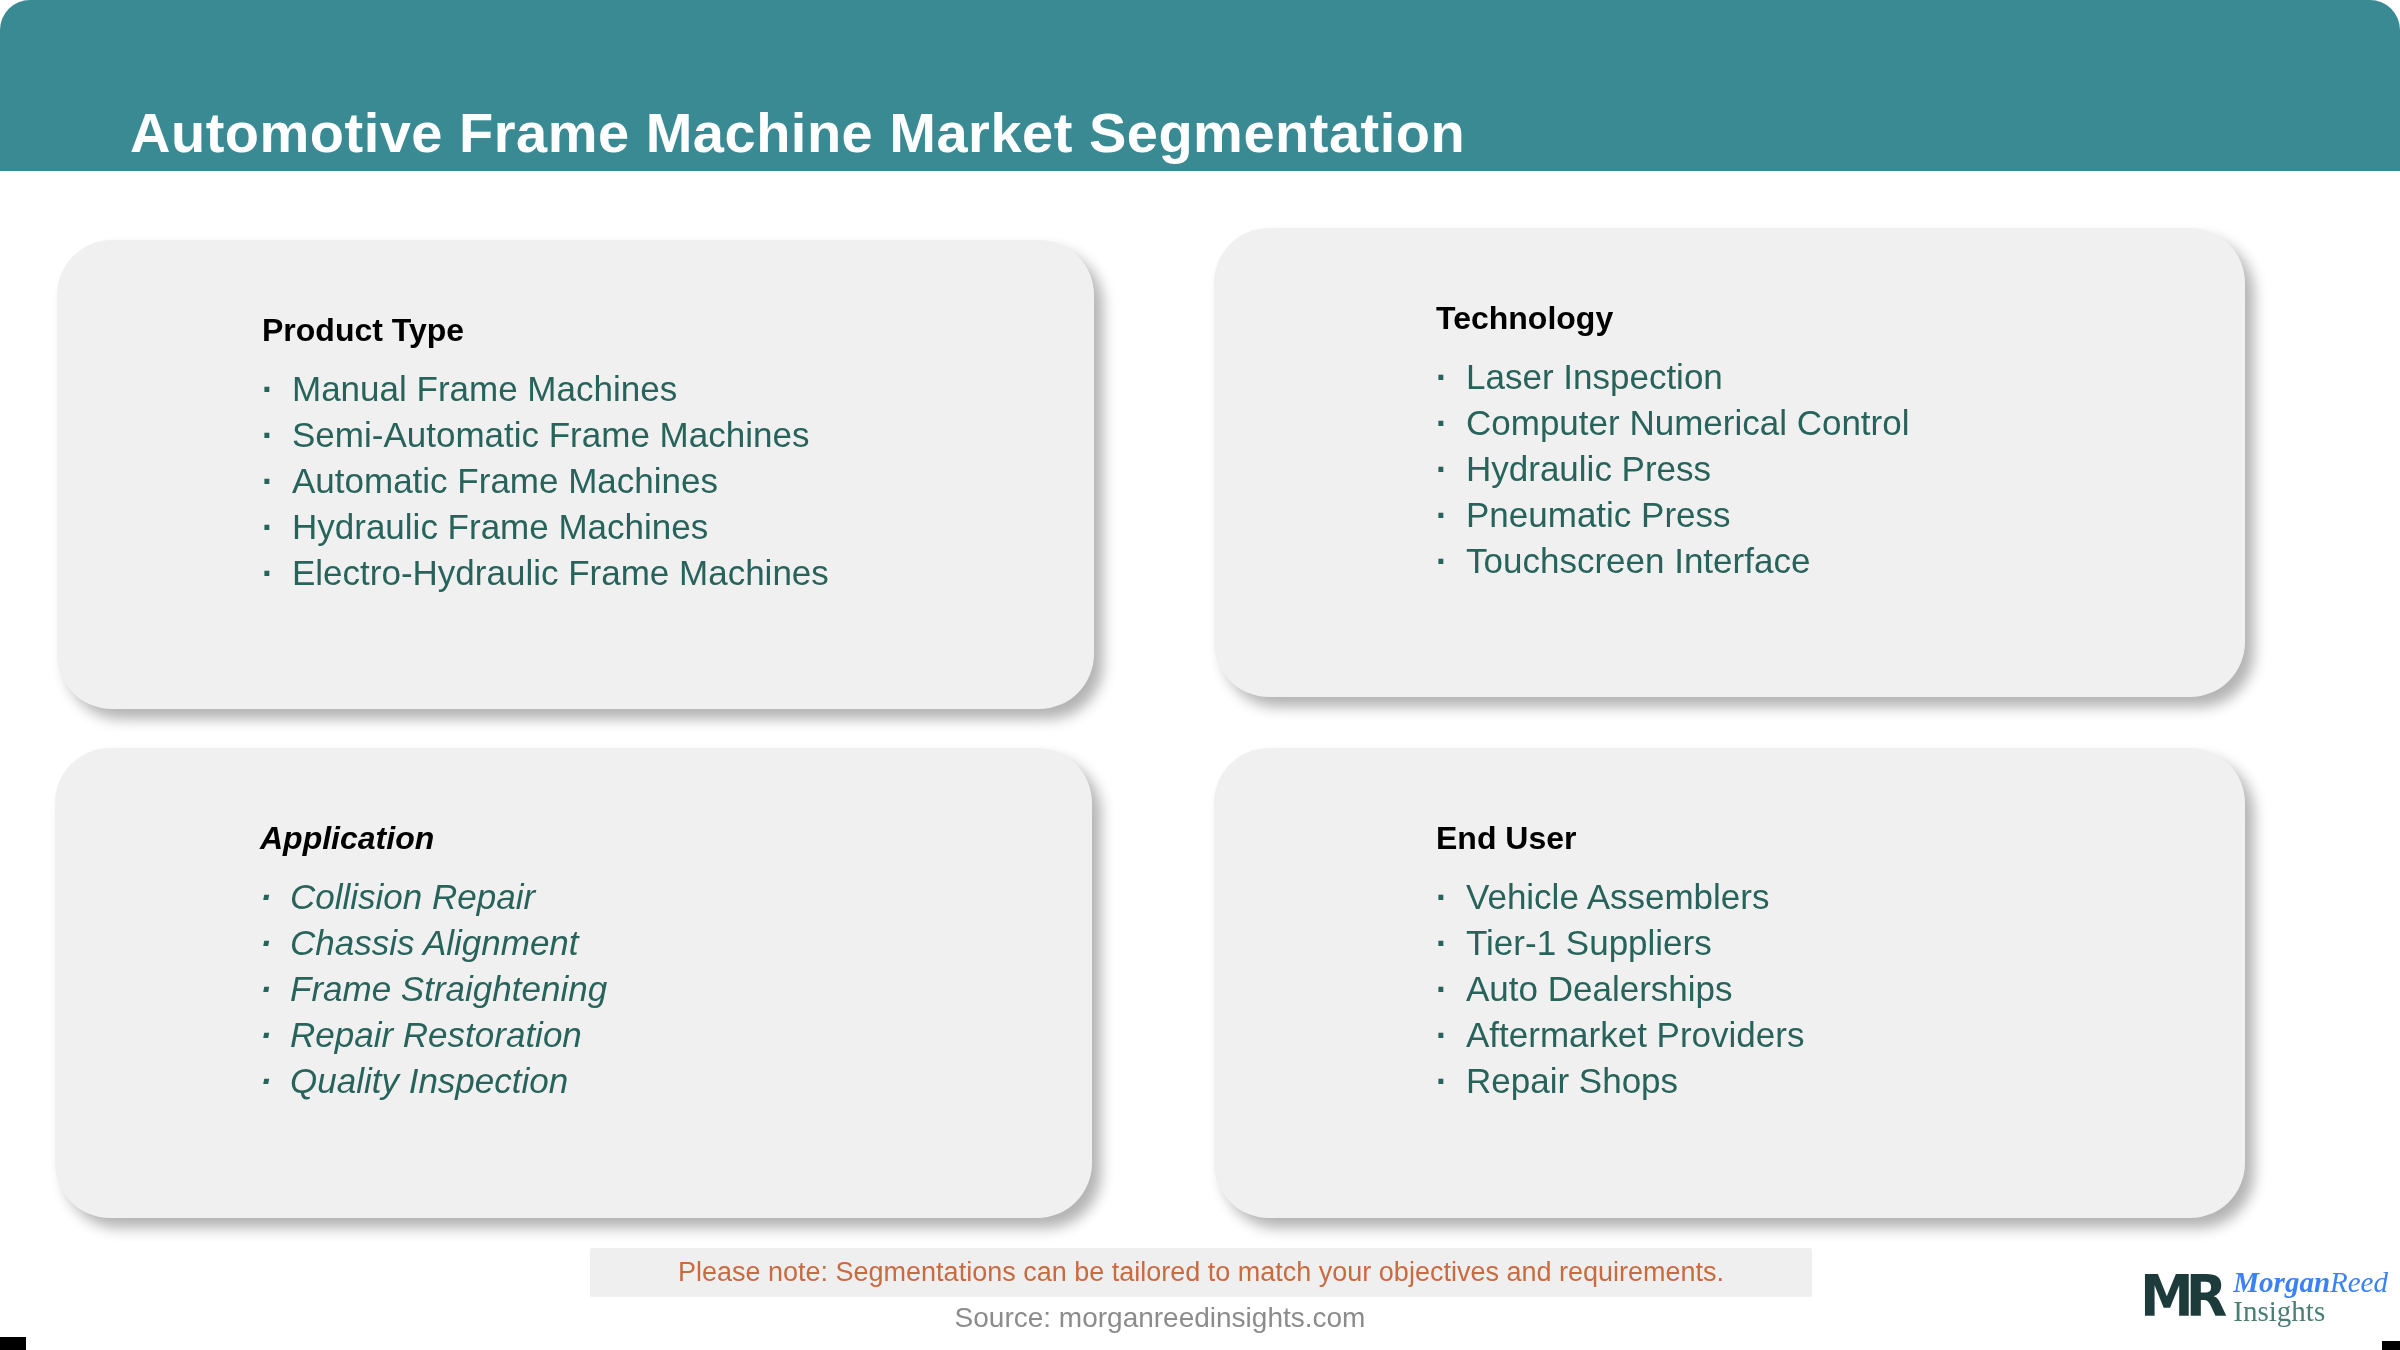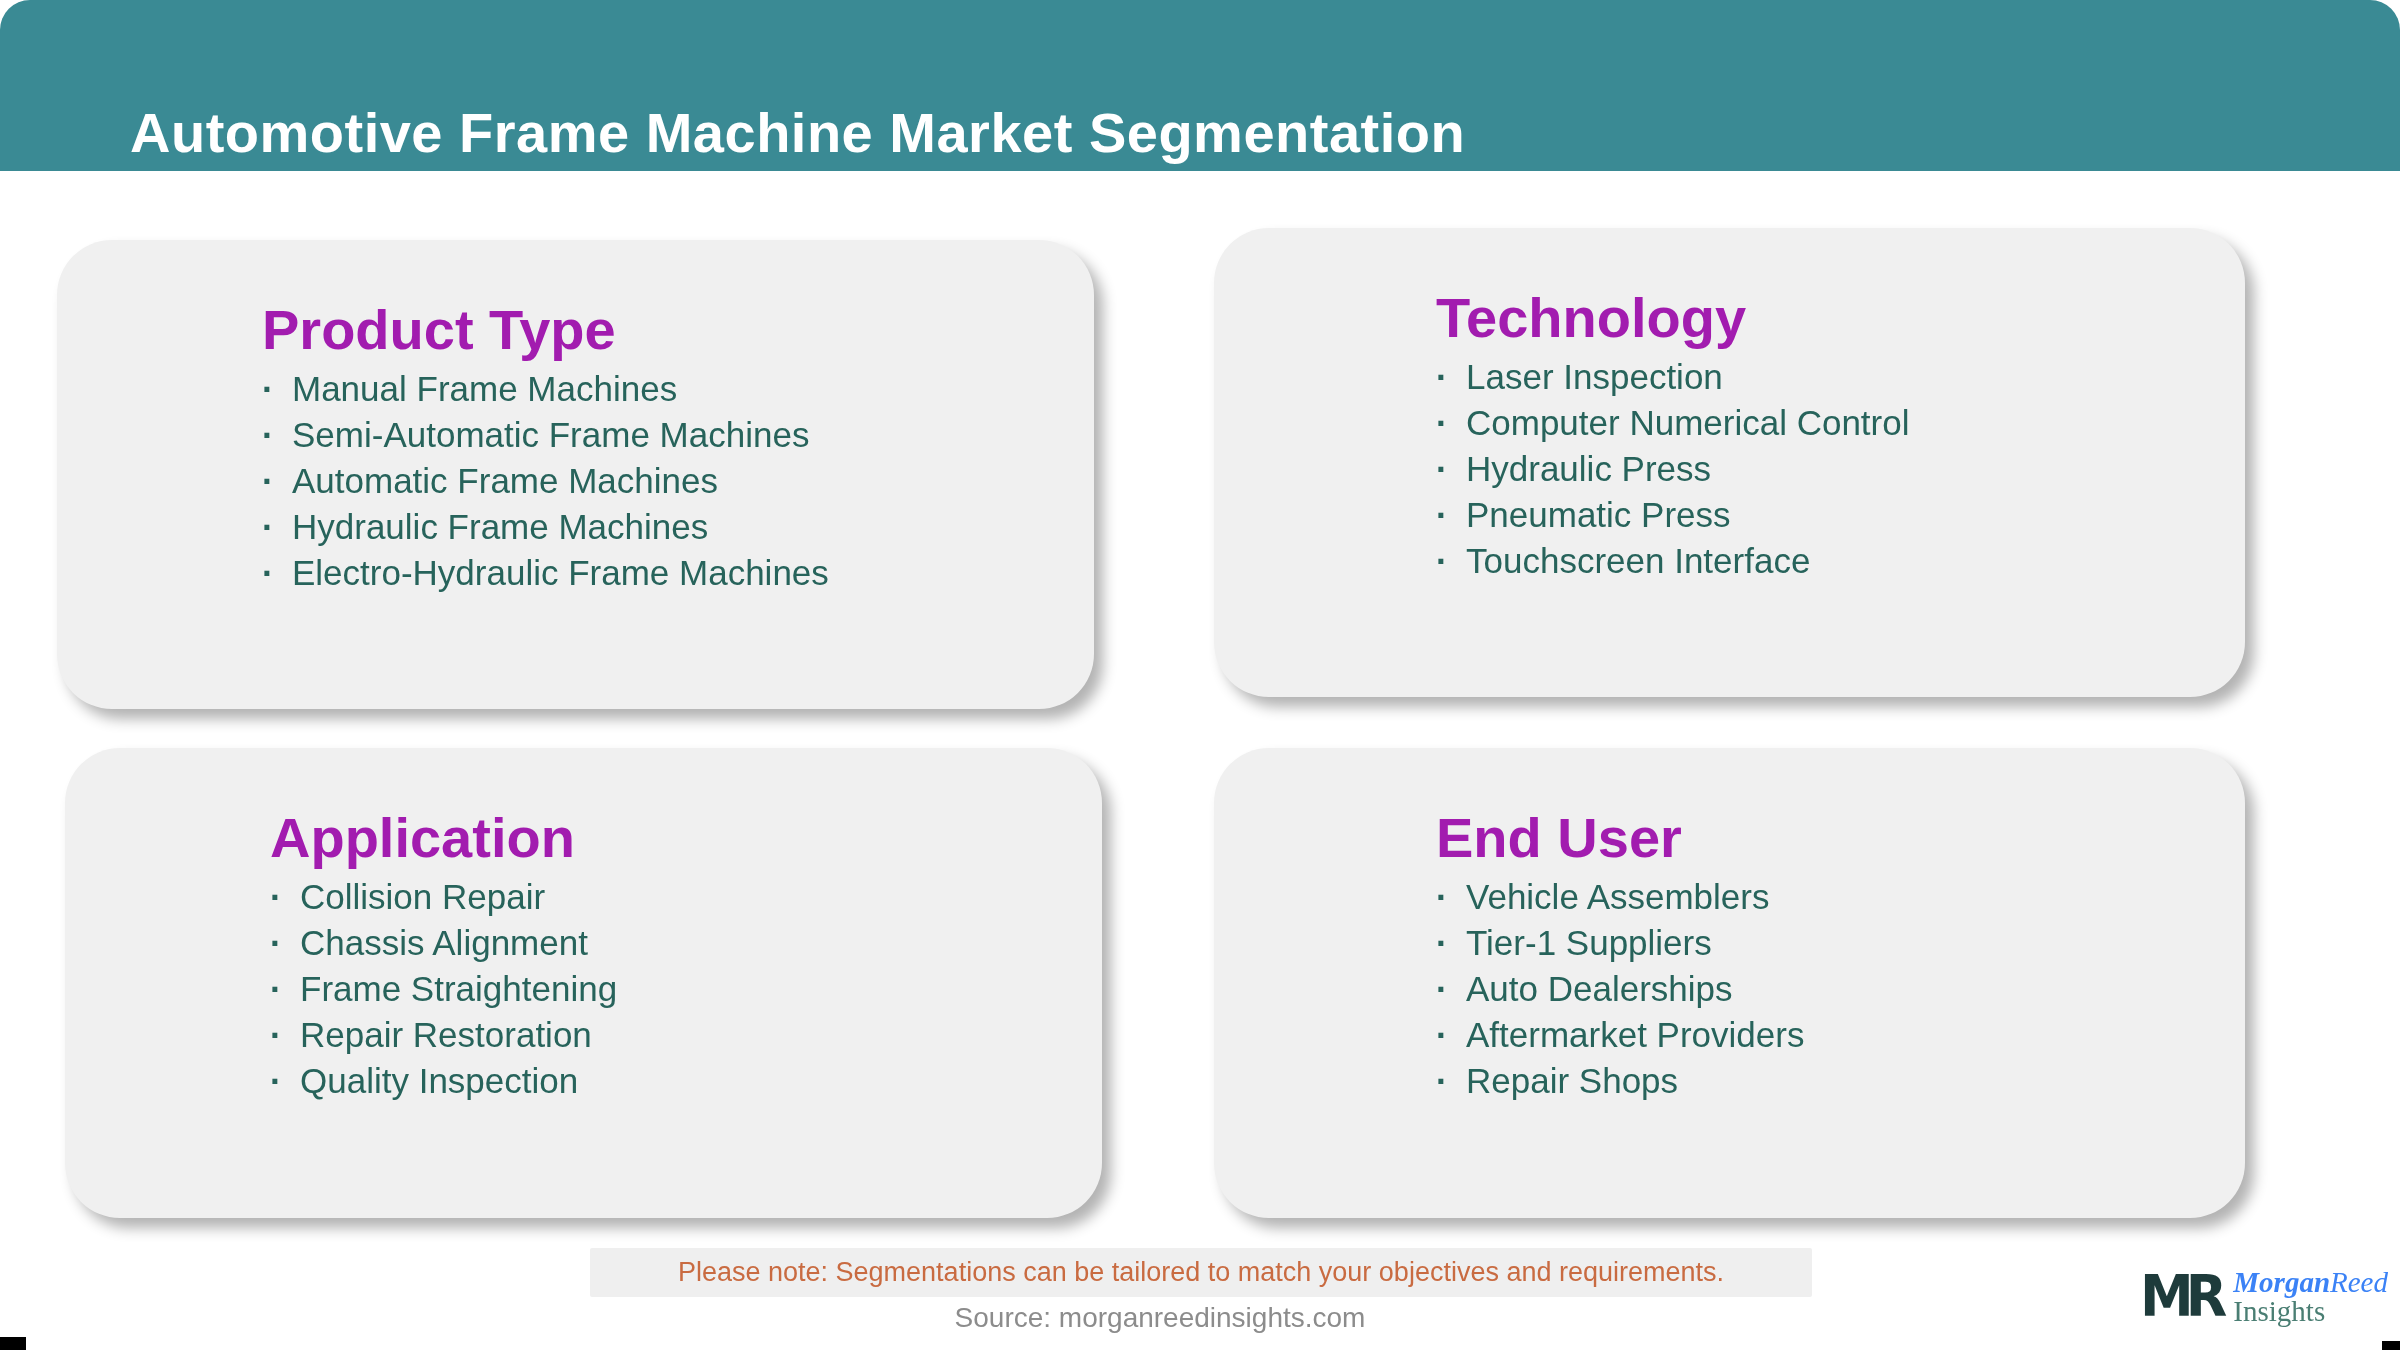--- a/index.html
+++ b/index.html
@@ -39,29 +39,29 @@
   .card {
     position: absolute;
     background: #f0f0f0;
     border-radius: 55px;
     box-shadow: 9px 10px 14px rgba(0,0,0,0.30);
     box-sizing: border-box;
     padding: 64px 40px 0 205px;
   }
   .card-tl { left: 57px;   top: 240px; width: 1037px; height: 469px; }
   .card-tr { left: 1214px; top: 228px; width: 1031px; height: 469px; padding-left: 222px; }
-  .card-bl { left: 65px;   top: 748px; width: 1037px; height: 470px; }
+  .card-bl { left: 55px;   top: 748px; width: 1037px; height: 470px; font-style: italic; }
   .card-br { left: 1214px; top: 748px; width: 1031px; height: 470px; padding-left: 222px; }
 
   .card h2 {
     margin: 0 0 10px 0;
-    font-size: 56px;
+    font-size: 32px;
     line-height: 52px;
     font-weight: bold;
-    color: #a21caf;
+    color: #000000;
   }
   .card ul {
     list-style: none;
     margin: 0;
     padding: 0;
   }
   .card li {
     display: flex;
     align-items: baseline;
     font-size: 35px;

